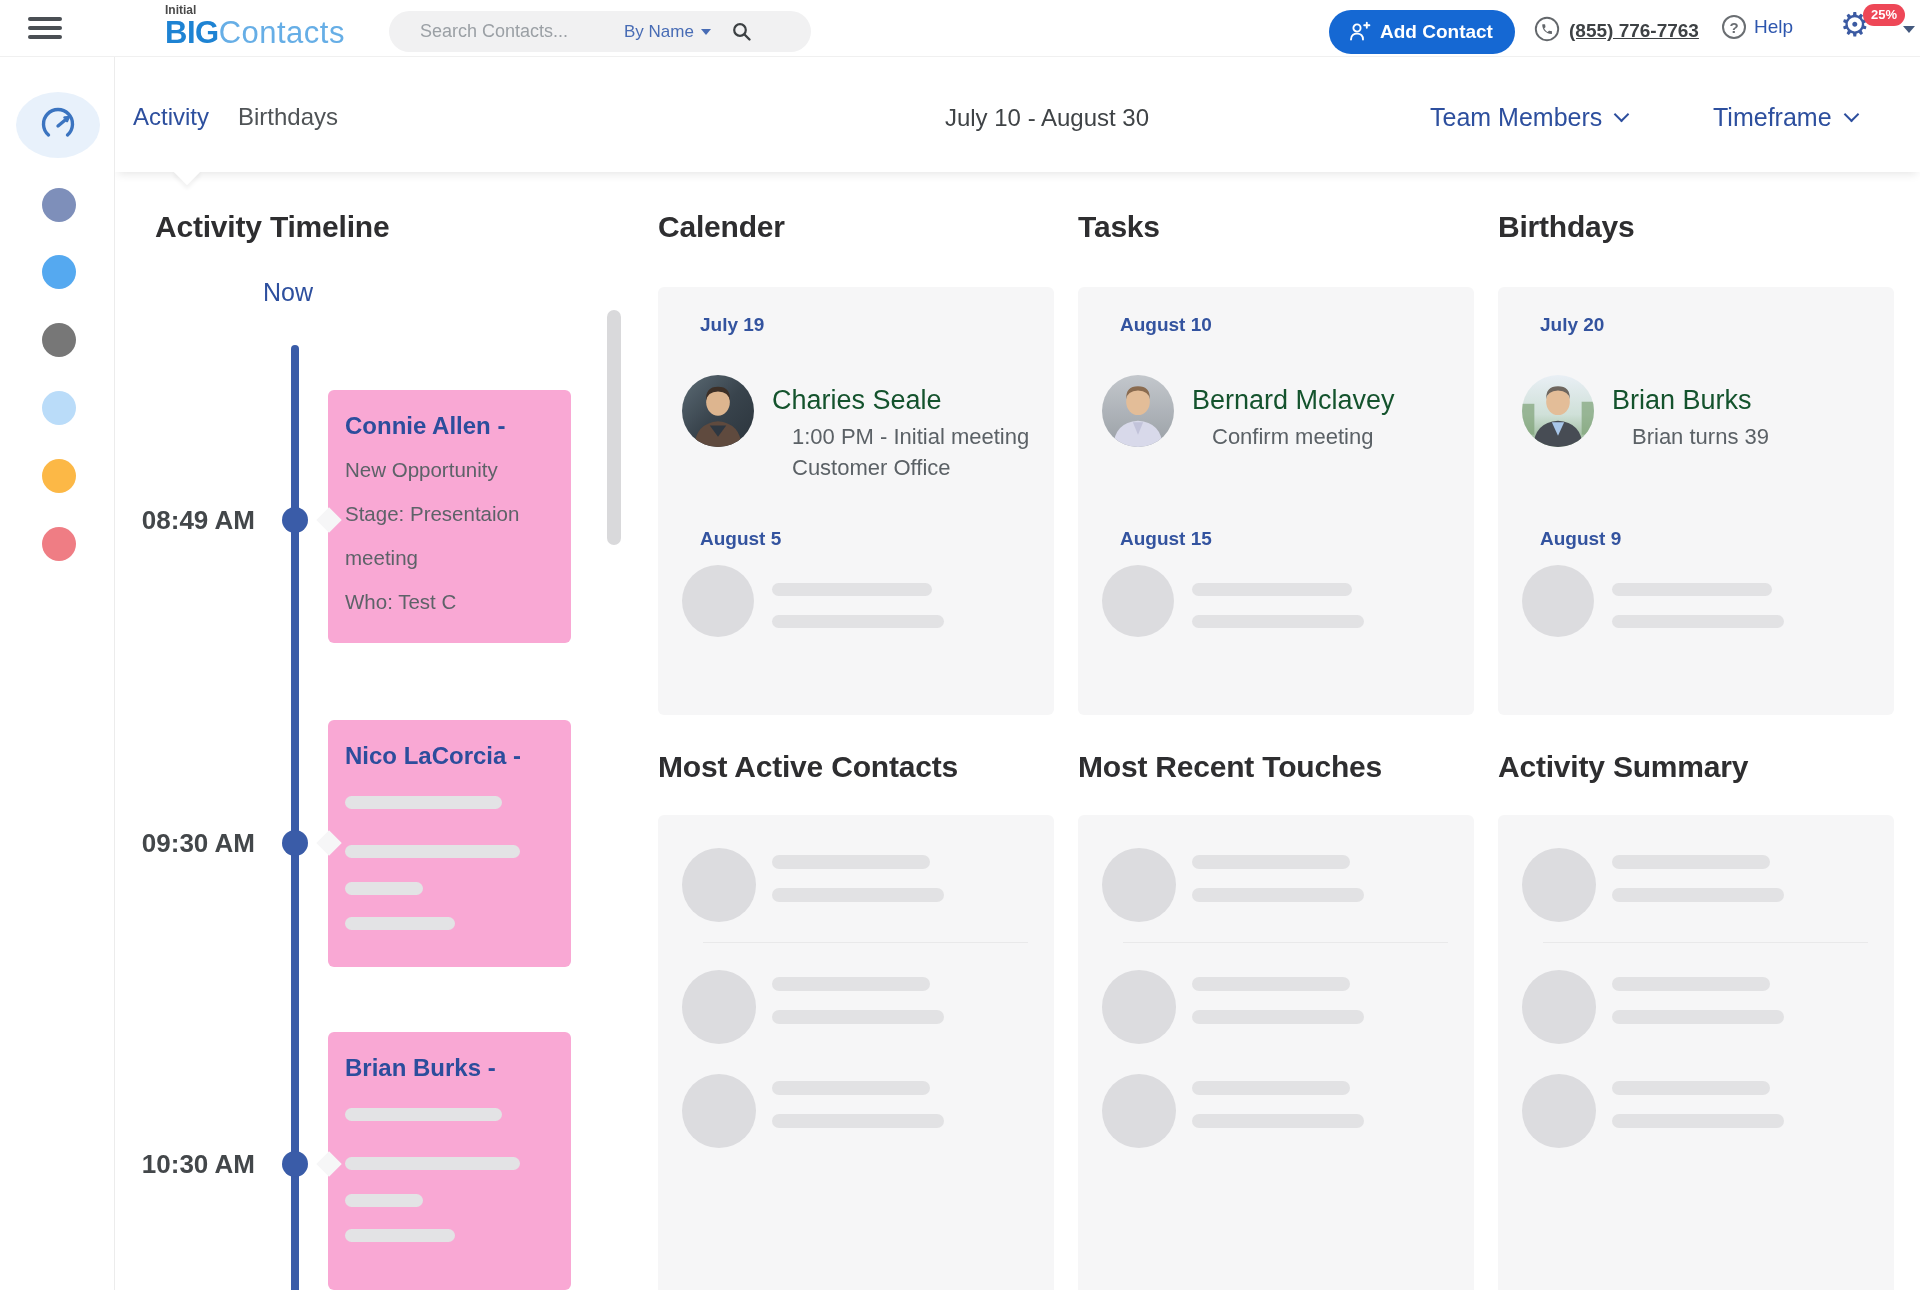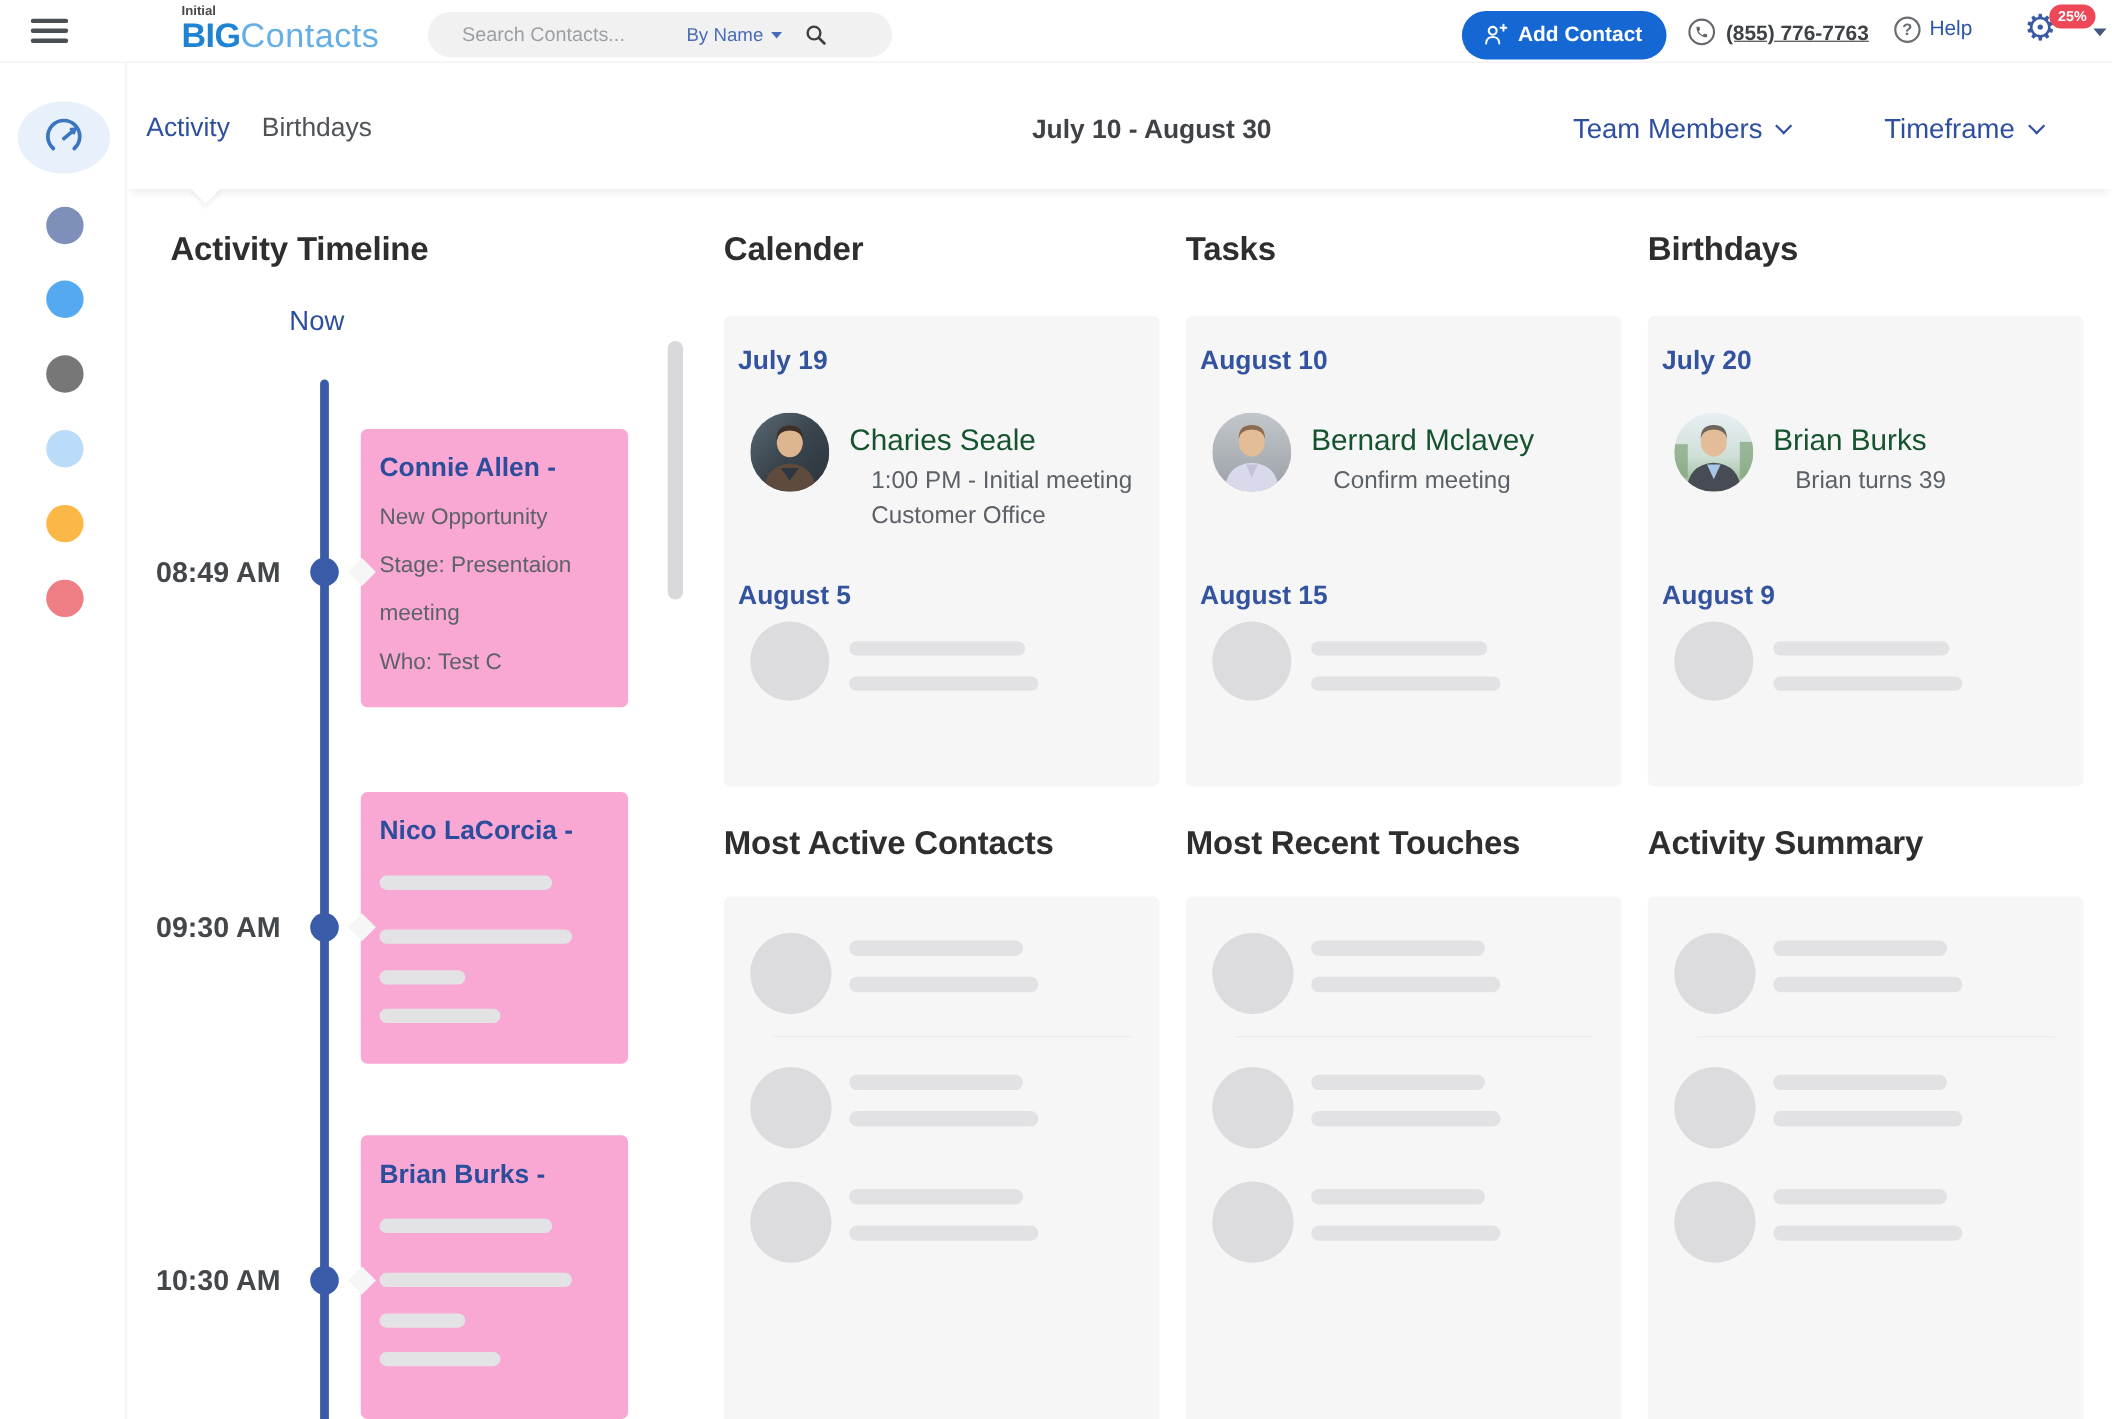--- a/index.html
+++ b/index.html
@@ -43,21 +43,21 @@
 
   
   .subnav { position:absolute; top:57px; left:115px; width:1805px; height:115px; background:#fff;
             box-shadow:0 5px 9px -3px rgba(0,0,0,0.10); z-index:20; }
   .subnav .notch { position:absolute; left:62px; bottom:-9px; width:20px; height:20px; background:#fff;
                    transform:rotate(45deg); box-shadow:3px 3px 4px rgba(0,0,0,0.05); }
   .tab { position:absolute; top:46px; font-size:24px; cursor:pointer; }
   .tab.active { color:#2d4f9e; font-weight:500; }
   .tab.idle { color:#4f5356; font-weight:400; }
   .daterange { position:absolute; top:47px; left:822px; width:220px; text-align:center;
-               font-size:24px; color:#3f4346; font-weight:700; }
+               font-size:24px; color:#3f4346; font-weight:400; }
   .drop { position:absolute; top:46px; font-size:25px; color:#2d4f9e; font-weight:500;
           display:flex; align-items:center; gap:14px; cursor:pointer;justify-content:space-between; }
   .chev { width:11px; height:11px; border-right:2.5px solid #2d4f9e; border-bottom:2.5px solid #2d4f9e;
           transform:rotate(45deg); margin-top:-6px; }
 
   
   .sidebar { position:absolute; top:57px; left:0; width:115px; height:1233px; background:#fff;
              border-right:1px solid #ececec; z-index:30; }
   .dash-item { position:absolute; left:16px; top:35px; width:84px; height:66px; background:#e8f1fb;
                border-radius:50%; display:flex; align-items:center; justify-content:center; cursor:pointer; }
@@ -83,21 +83,21 @@
   .bar { background:#e3e3e5; border-radius:7px; height:13px; }
   .tl-bars .bar:nth-child(1){ width:157px; margin-bottom:36px; }
   .tl-bars .bar:nth-child(2){ width:175px; margin-bottom:24px; }
   .tl-bars .bar:nth-child(3){ width:78px;  margin-bottom:22px; }
   .tl-bars .bar:nth-child(4){ width:110px; }
   .tl-scroll { position:absolute; left:607px; top:310px; width:14px; height:235px;
                background:#d9d9db; border-radius:7px; cursor:pointer; }
 
   
   .ev-card { position:absolute; top:287px; width:396px; height:428px; background:#f6f6f7; border-radius:6px; }
-  .ev-date { position:absolute; left:13px; font-size:24px; font-weight:700; color:#33539f; }
+  .ev-date { position:absolute; left:42px; font-size:19px; font-weight:700; color:#33539f; }
   .avatar { position:absolute; left:24px; width:72px; height:72px; border-radius:50%; overflow:hidden; }
   .ev-name { position:absolute; left:114px; font-size:27px; font-weight:400; color:#14532d; cursor:pointer; }
   .ev-detail { position:absolute; left:114px; width:268px; font-size:22px; color:#5b6166; line-height:31px;margin-left:20px; }
   .ph-avatar { position:absolute; left:24px; width:72px; height:72px; border-radius:50%; background:#dcdcdf; }
   .ph-bar { position:absolute; left:114px; height:13px; background:#e2e2e4; border-radius:7px; }
 
   
   .bot-card { position:absolute; top:815px; width:396px; height:475px; background:#f6f6f7;
               border-radius:6px 6px 0 0; }
   .bot-card .ava { position:absolute; left:24px; width:74px; height:74px; border-radius:50%; background:#dcdcdf; }

